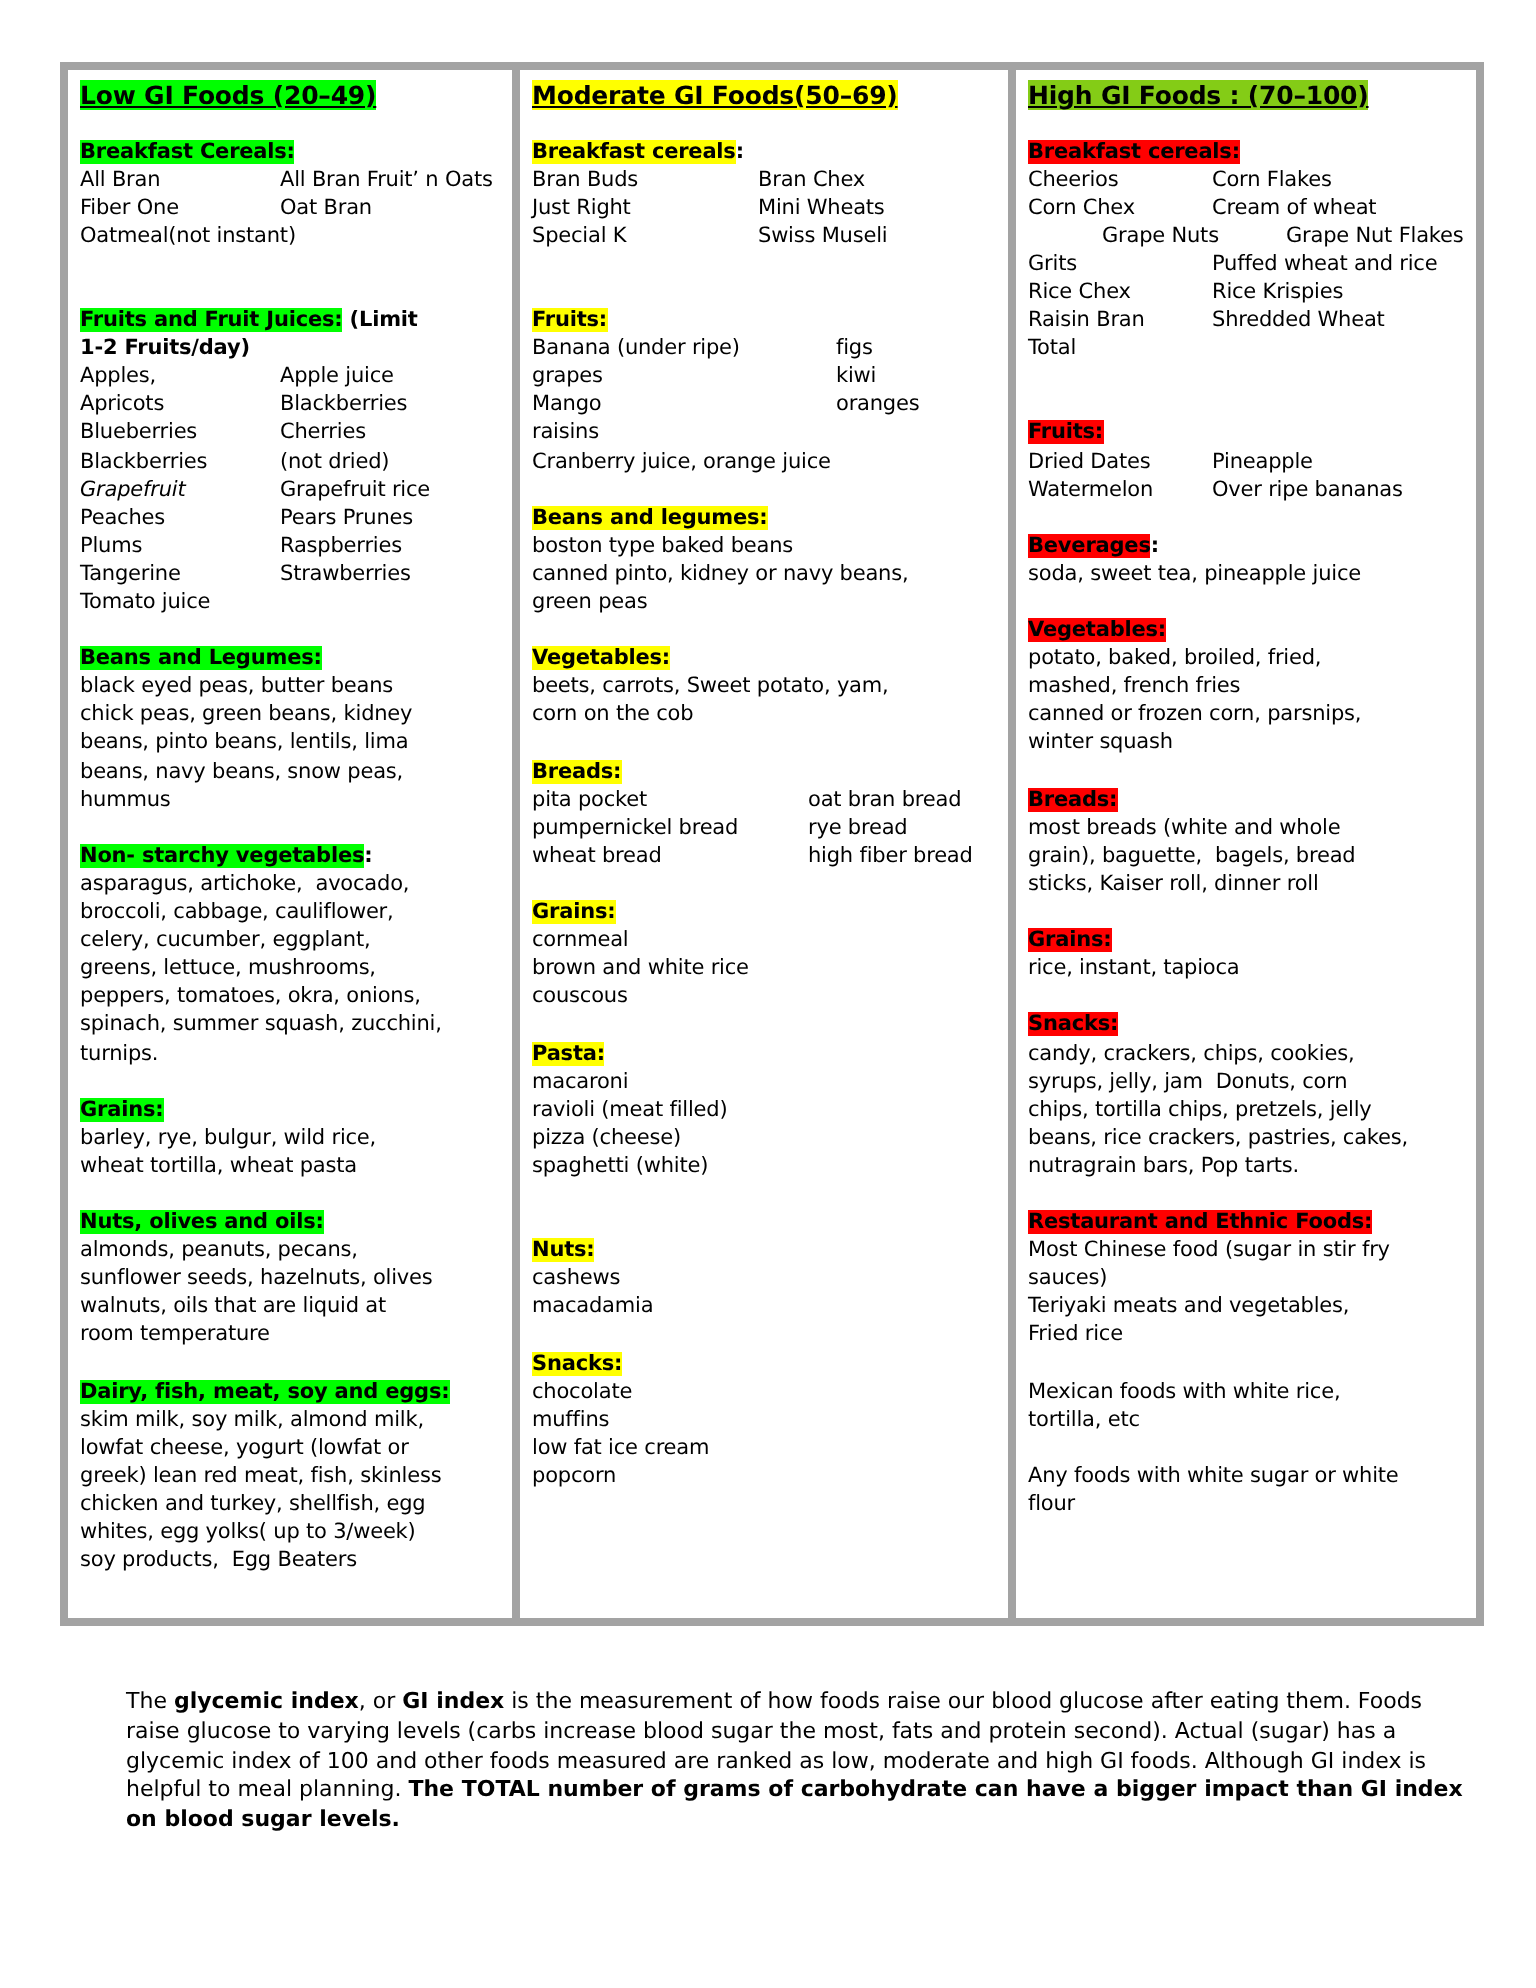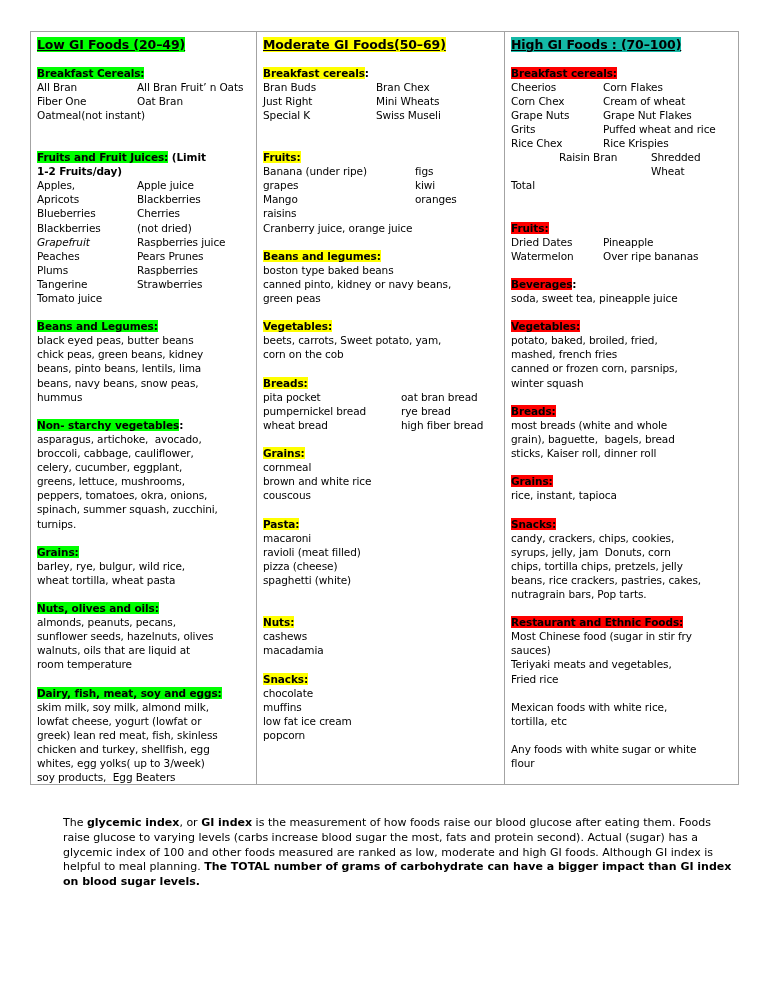--- a/index.html
+++ b/index.html
@@ -8,22 +8,22 @@
     width:768px; height:994px; background:#ffffff; color:#000;
     font-family:"DejaVu Sans","Liberation Sans",sans-serif;
   }
   .page { position:relative; width:768px; height:994px; overflow:hidden; background:#fff; }
 
   table.gi-table {
     border-collapse:collapse; table-layout:fixed;
     margin:31px 0 0 30px; width:708px;
   }
   .gi-table td {
-    border:1px solid #a3a3a3; vertical-align:top;
-    padding:5px 4px 0 6px;
+    border:4px solid #a3a3a3; vertical-align:top;
+    padding:5px 4px 22px 6px;
     font-size:10.5px; line-height:14.1px; letter-spacing:-0.1px;
   }
   .col-header { font-weight:bold; font-size:12.5px; line-height:15px; margin-bottom:13.5px; }
   .col-header .hl { text-decoration:underline; }
   .section { margin-bottom:14.1px; }
   .section:last-child { margin-bottom:0; }
   .sec-title { font-weight:bold; }
   .line { white-space:pre-wrap; min-height:14.1px; }
   .pair { display:flex; }
   .pair .left { flex:0 0 100px; }
@@ -53,21 +53,21 @@
               <div class="line">Oatmeal(not instant)</div>
               <div class="line">&nbsp;</div>
             </div>
             <div class="section">
               <div class="sec-title"><span class="hl" style="background: rgb(0, 255, 0);">Fruits and Fruit Juices:</span><span> (Limit</span></div>
               <div class="sec-title">1-2 Fruits/day)</div>
               <div class="line pair"><span class="left" style="flex-basis: 100px;">Apples,</span><span class="right">Apple juice</span></div>
               <div class="line pair"><span class="left" style="flex-basis: 100px;">Apricots</span><span class="right">Blackberries</span></div>
               <div class="line pair"><span class="left" style="flex-basis: 100px;">Blueberries</span><span class="right">Cherries</span></div>
               <div class="line pair"><span class="left" style="flex-basis: 100px;">Blackberries</span><span class="right">(not dried)</span></div>
-              <div class="line pair"><span class="left" style="flex-basis: 100px; font-style: italic;">Grapefruit</span><span class="right">Raspberries juice</span></div>
+              <div class="line pair"><span class="left" style="flex-basis: 100px; font-style: italic;">Grapefruit</span><span class="right">Grapefruit rice</span></div>
               <div class="line pair"><span class="left" style="flex-basis: 100px;">Peaches</span><span class="right">Pears Prunes</span></div>
               <div class="line pair"><span class="left" style="flex-basis: 100px;">Plums</span><span class="right">Raspberries</span></div>
               <div class="line pair"><span class="left" style="flex-basis: 100px;">Tangerine</span><span class="right">Strawberries</span></div>
               <div class="line">Tomato juice</div>
             </div>
             <div class="section">
               <div class="sec-title"><span class="hl" style="background: rgb(0, 255, 0);">Beans and Legumes:</span></div>
               <div class="line">black eyed peas, butter beans</div>
               <div class="line">chick peas, green beans, kidney</div>
               <div class="line">beans, pinto beans, lentils, lima</div>
@@ -161,29 +161,29 @@
             </div>
             <div class="section">
               <div class="sec-title"><span class="hl" style="background: rgb(255, 255, 0);">Snacks:</span></div>
               <div class="line">chocolate</div>
               <div class="line">muffins</div>
               <div class="line">low fat ice cream</div>
               <div class="line">popcorn</div>
             </div>
           </td>
       <td class="gi-col">
-            <div class="col-header"><span class="hl" style="background: #14b8a6;">High GI Foods : (70–100)</span></div>
+            <div class="col-header"><span class="hl" style="background: #84cc16;">High GI Foods : (70–100)</span></div>
             <div class="section">
               <div class="sec-title"><span class="hl" style="background: rgb(255, 0, 0);">Breakfast cereals:</span></div>
               <div class="line pair"><span class="left" style="flex-basis: 92px;">Cheerios</span><span class="right">Corn Flakes</span></div>
               <div class="line pair"><span class="left" style="flex-basis: 92px;">Corn Chex</span><span class="right">Cream of wheat</span></div>
-              <div class="line pair"><span class="left" style="flex-basis: 92px;">Grape Nuts</span><span class="right">Grape Nut Flakes</span></div>
+              <div class="line pair"><span class="left" style="flex-basis: 92px; margin-left: 37px;">Grape Nuts</span><span class="right">Grape Nut Flakes</span></div>
               <div class="line pair"><span class="left" style="flex-basis: 92px;">Grits</span><span class="right">Puffed wheat and rice</span></div>
               <div class="line pair"><span class="left" style="flex-basis: 92px;">Rice Chex</span><span class="right">Rice Krispies</span></div>
-              <div class="line pair"><span class="left" style="flex-basis: 92px; margin-left: 48px;">Raisin Bran</span><span class="right">Shredded Wheat</span></div>
+              <div class="line pair"><span class="left" style="flex-basis: 92px;">Raisin Bran</span><span class="right">Shredded Wheat</span></div>
               <div class="line">Total</div>
               <div class="line">&nbsp;</div>
             </div>
             <div class="section">
               <div class="sec-title"><span class="hl" style="background: rgb(255, 0, 0);">Fruits:</span></div>
               <div class="line pair"><span class="left" style="flex-basis: 92px;">Dried Dates</span><span class="right">Pineapple</span></div>
               <div class="line pair"><span class="left" style="flex-basis: 92px;">Watermelon</span><span class="right">Over ripe bananas</span></div>
             </div>
             <div class="section">
               <div class="sec-title"><span class="hl" style="background: rgb(255, 0, 0);">Beverages</span><span>:</span></div>

